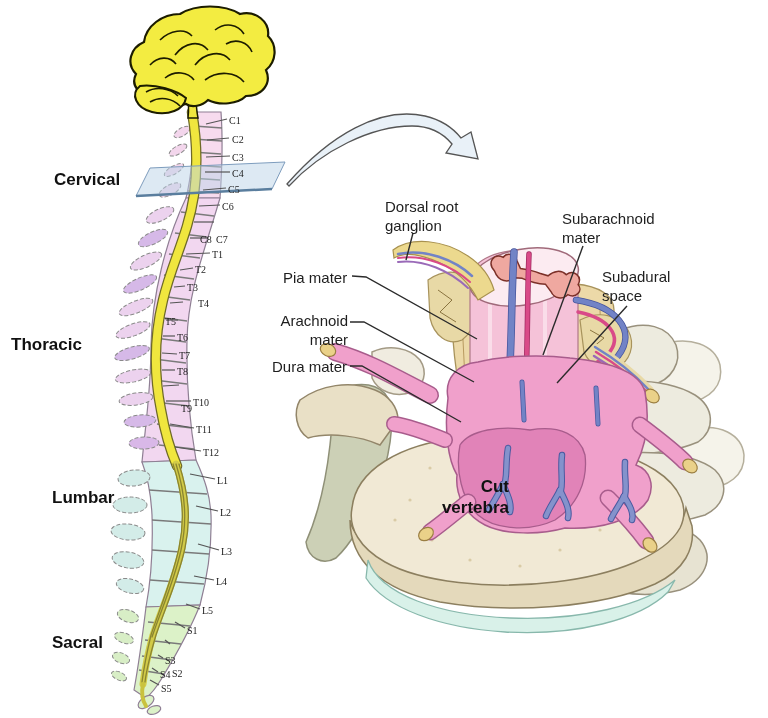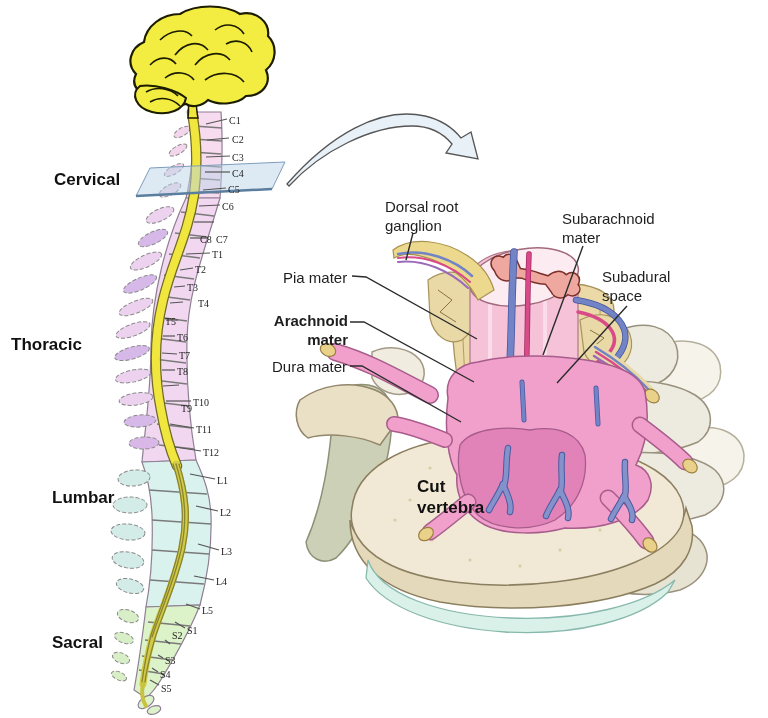--- a/index.html
+++ b/index.html
@@ -3,22 +3,22 @@
 <meta charset="utf-8">
 <style>
   html,body{margin:0;padding:0;background:#fff;}
   #canvas{position:relative;width:768px;height:718px;background:#fff;overflow:hidden;
           font-family:"Liberation Sans",sans-serif;}
   #art{position:absolute;left:0;top:0;}
   .lbl{position:absolute;color:#1e1e1e;white-space:pre-line;}
   .vlbl{font-size:10px;line-height:16px;font-family:Liberation Serif, serif;}
   .region{font-size:17px;font-weight:700;color:#111;}
   .detail{font-size:15px;line-height:19px;}
-  .cutlbl{font-size:17px;font-weight:700;line-height:21px;text-align:left;color:#111;}
-  .ralign{text-align:right;font-weight:bold;}
+  .cutlbl{font-size:17px;font-weight:700;line-height:21px;text-align:right;color:#111;}
+  .ralign{text-align:right;}
 </style>
 </head>
 <body>
 
 <div id="canvas">
 
 <svg id="art" width="768" height="718" viewBox="0 0 768 718">
 
   <g stroke="#8f7f94" stroke-width="1.2">
     <path d="M 194,112 L 221,112 C 223,140 222,170 220,198 L 186,198 C 193,170 194,140 194,112 Z" fill="#f7dbee"></path>
@@ -333,21 +333,21 @@
 <div class="lbl vlbl" style="left:181px;top:401px">T9</div>
 <div class="lbl vlbl" style="left:193px;top:395px">T10</div>
 <div class="lbl vlbl" style="left:196px;top:422px">T11</div>
 <div class="lbl vlbl" style="left:203px;top:445px">T12</div>
 <div class="lbl vlbl" style="left:217px;top:473px">L1</div>
 <div class="lbl vlbl" style="left:220px;top:505px">L2</div>
 <div class="lbl vlbl" style="left:221px;top:544px">L3</div>
 <div class="lbl vlbl" style="left:216px;top:574px">L4</div>
 <div class="lbl vlbl" style="left:202px;top:603px">L5</div>
 <div class="lbl vlbl" style="left:187px;top:623px">S1</div>
-<div class="lbl vlbl" style="left:172px;top:628px">S2</div>
+<div class="lbl vlbl" style="left:172px;top:666px">S2</div>
 <div class="lbl vlbl" style="left:165px;top:653px">S3</div>
 <div class="lbl vlbl" style="left:160px;top:667px">S4</div>
 <div class="lbl vlbl" style="left:161px;top:681px">S5</div>
 
 <div class="lbl detail" style="left:385px;top:197px">Dorsal root
 ganglion</div>
 <div class="lbl detail" style="left:283px;top:268px">Pia mater</div>
 <div class="lbl detail ralign" style="left:268px;top:311px;width:80px">Arachnoid
 mater</div>
 <div class="lbl detail" style="left:272px;top:357px">Dura mater</div>

